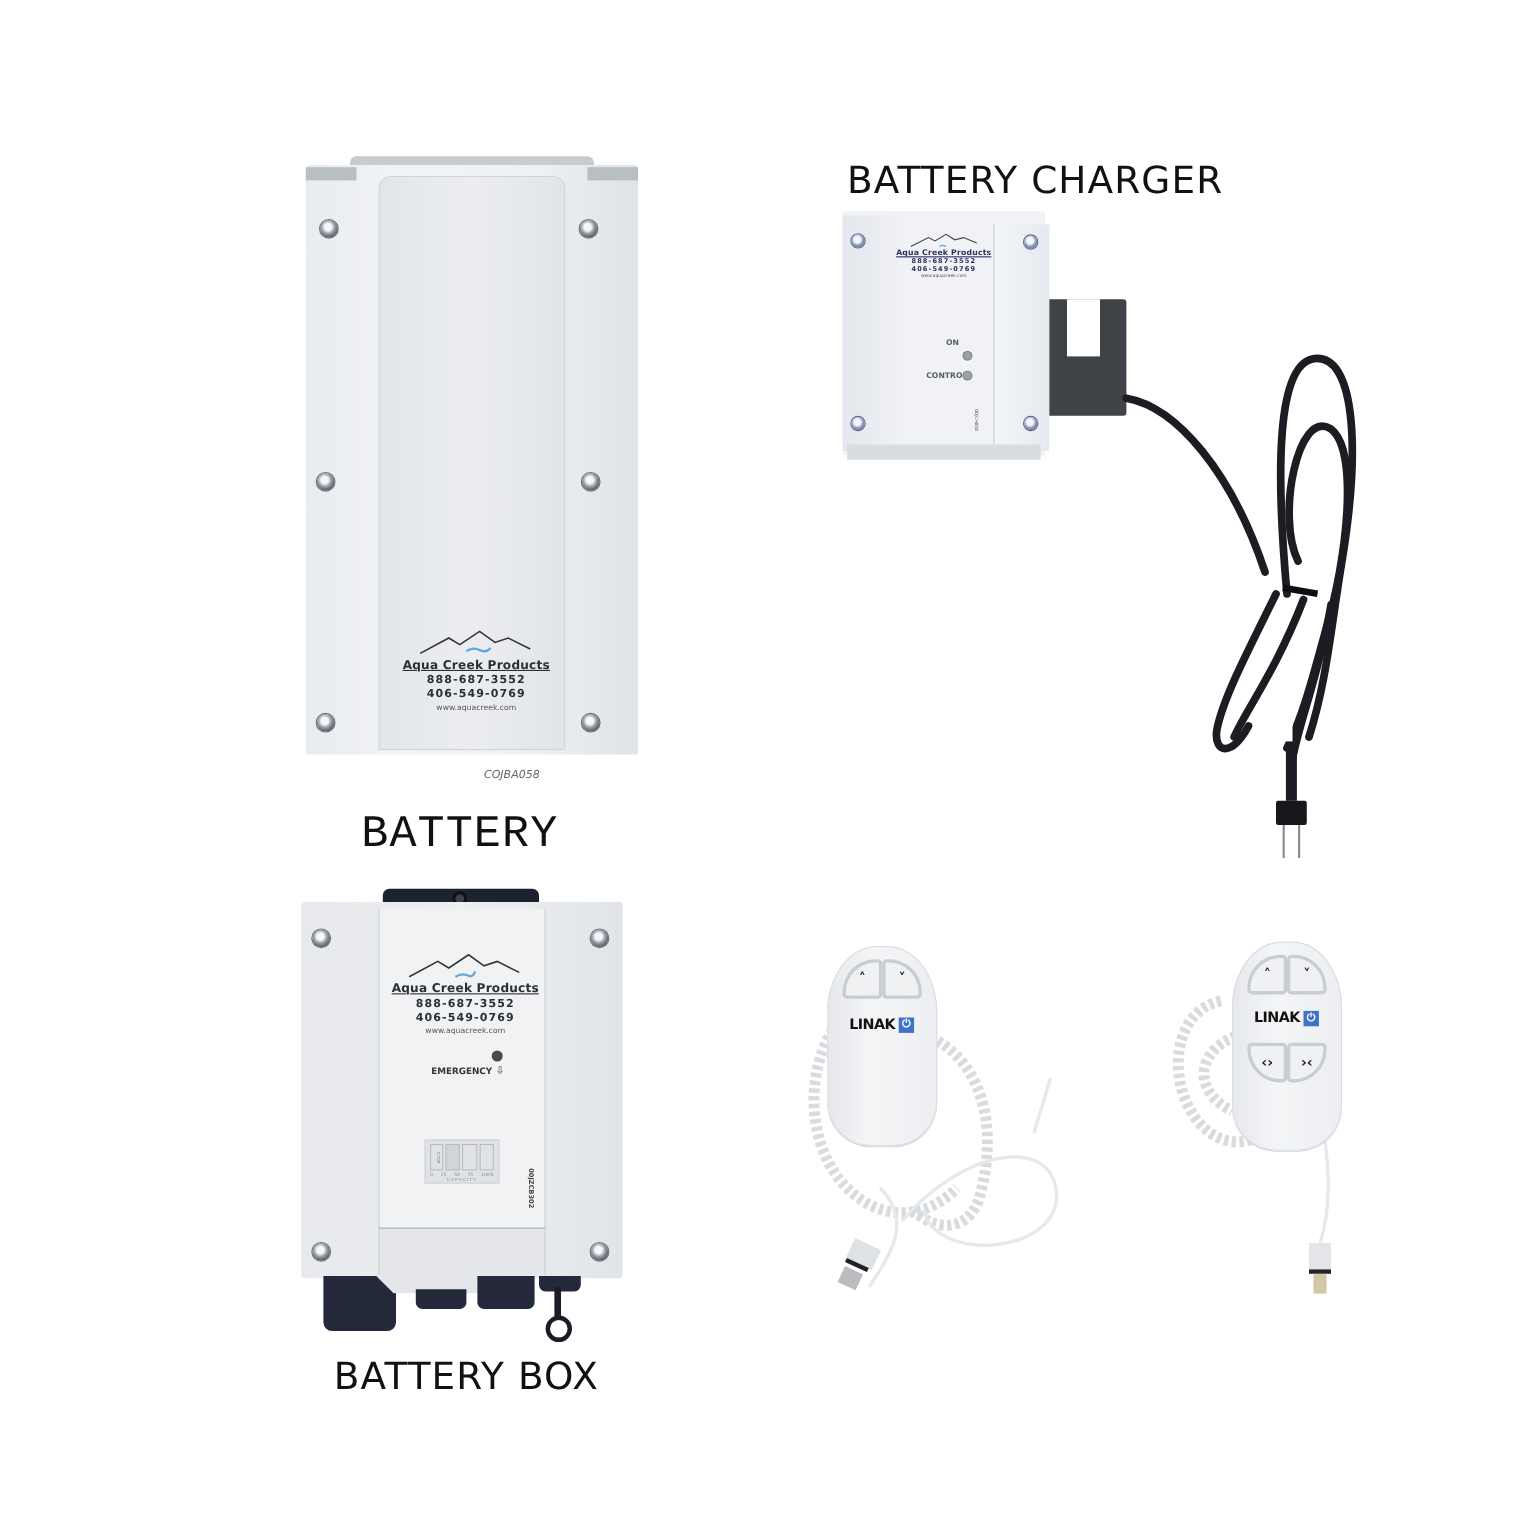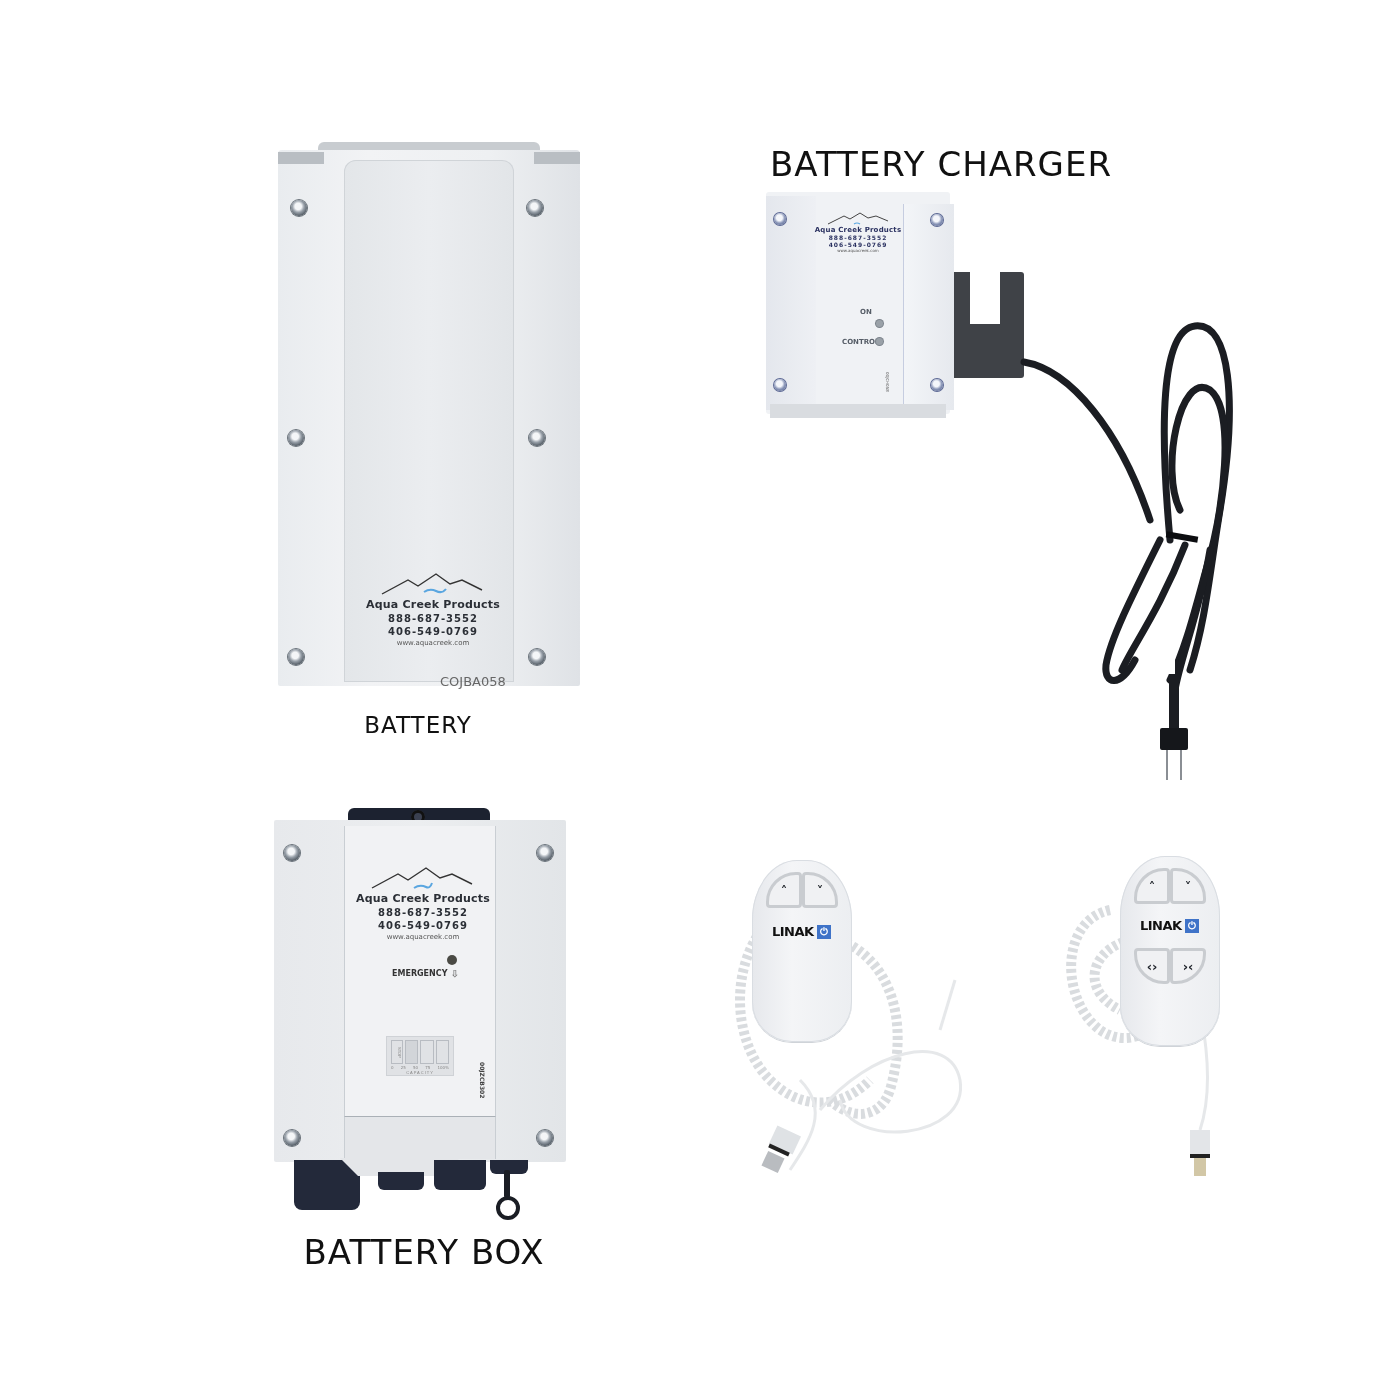--- a/index.html
+++ b/index.html
@@ -3,21 +3,21 @@
 <meta charset="utf-8">
 <style>
   html,body{margin:0;padding:0;background:#ffffff;}
   body{width:1400px;height:1400px;position:relative;overflow:hidden;font-family:"Liberation Sans",sans-serif;}
   .abs{position:absolute;}
   .caption{position:absolute;font-family:"DejaVu Sans",sans-serif;font-weight:normal;color:#111;letter-spacing:1px;text-align:center;white-space:nowrap;}
   
   .screw{position:absolute;width:16px;height:16px;border-radius:50%;background:radial-gradient(circle at 45% 40%,#f4f6f8 0 25%,#9aa2ab 45%,#5a636c 70%,#2c3238 100%);box-shadow:0 0 0 1px #6a727a;}
   .screw.blue{background:radial-gradient(circle at 45% 40%,#f4f6fb 0 30%,#8a96b8 55%,#4c5a86 100%);box-shadow:0 0 0 1px #5c6894;}
   .brand{position:absolute;text-align:center;color:#2b2f36;font-family:"DejaVu Sans",sans-serif;}
-  .brand .name{font-weight:bold;letter-spacing:0.2px;}
+  .brand .name{font-weight:bold;letter-spacing:0.2px;text-decoration:underline;}
   .brand .ph{font-weight:bold;letter-spacing:1px;}
   .brand .web{color:#555;}
   .mtn{display:block;margin:0 auto;}
   
   #battery-body{left:278px;top:150px;width:302px;height:536px;background:linear-gradient(90deg,#e9ecef 0%,#f2f3f5 30%,#eef0f2 70%,#dfe2e6 100%);border-radius:4px 4px 2px 2px;}
   #battery-topcap{left:318px;top:142px;width:222px;height:14px;background:#c8ccd0;border-radius:6px 6px 0 0;}
   #battery-shoulder-l{left:278px;top:152px;width:46px;height:12px;background:#b9bec3;}
   #battery-shoulder-r{left:534px;top:152px;width:46px;height:12px;background:#b9bec3;}
   #battery-panel{left:344px;top:160px;width:170px;height:522px;background:linear-gradient(90deg,#e3e6e9,#ebedf0 50%,#e2e5e8);border-radius:12px 12px 0 0;box-shadow:inset 0 0 0 1px #d0d4d8;}
   
@@ -68,23 +68,23 @@
   <div class="brand" style="left:358px;top:572px;width:150px;">
     <svg class="mtn" width="110" height="26" viewBox="0 0 110 26">
       <path d="M4 22 L30 8 L40 14 L58 2 L72 12 L84 8 L104 18" fill="none" stroke="#333" stroke-width="1.4"></path>
       <path d="M46 20 q6 -4 12 -1 q6 3 10 -2" fill="none" stroke="#5aa6e0" stroke-width="2"></path>
     </svg>
     <div class="name" style="font-size:11px;">Aqua Creek Products</div>
     <div class="ph" style="font-size:10px;margin-top:2px;">888-687-3552</div>
     <div class="ph" style="font-size:10px;margin-top:2px;">406-549-0769</div>
     <div class="web" style="font-size:7px;margin-top:2px;">www.aquacreek.com</div>
   </div>
-  <div class="abs" style="left:440px;top:674px;font-size:13px;color:#666;font-family:'DejaVu Sans',sans-serif;">COJBA058</div>
-</div>
-<div class="caption" style="left:278px;top:712px;width:280px;font-size:23px;">BATTERY</div>
+  <div class="abs" style="left:440px;top:699px;font-size:10px;color:#666;font-family:'DejaVu Sans',sans-serif;font-style:italic;">COJBA058</div>
+</div>
+<div class="caption" style="left:278px;top:736px;width:280px;font-size:41px;font-family:Liberation Mono, monospace;">BATTERY</div>
 
 <div class="caption" style="left:770px;top:144px;width:382px;font-size:34px;text-align:left;">BATTERY CHARGER</div>
 
 <div class="abs" style="left:0;top:0;">
   <div id="charger-cradle" class="abs"></div>
   <div id="charger-cradle-slot" class="abs"></div>
   <div id="charger-body" class="abs"></div>
   <div id="charger-wing-l" class="abs"></div>
   <div id="charger-wing-r" class="abs"></div>
   <div id="charger-base" class="abs"></div>

